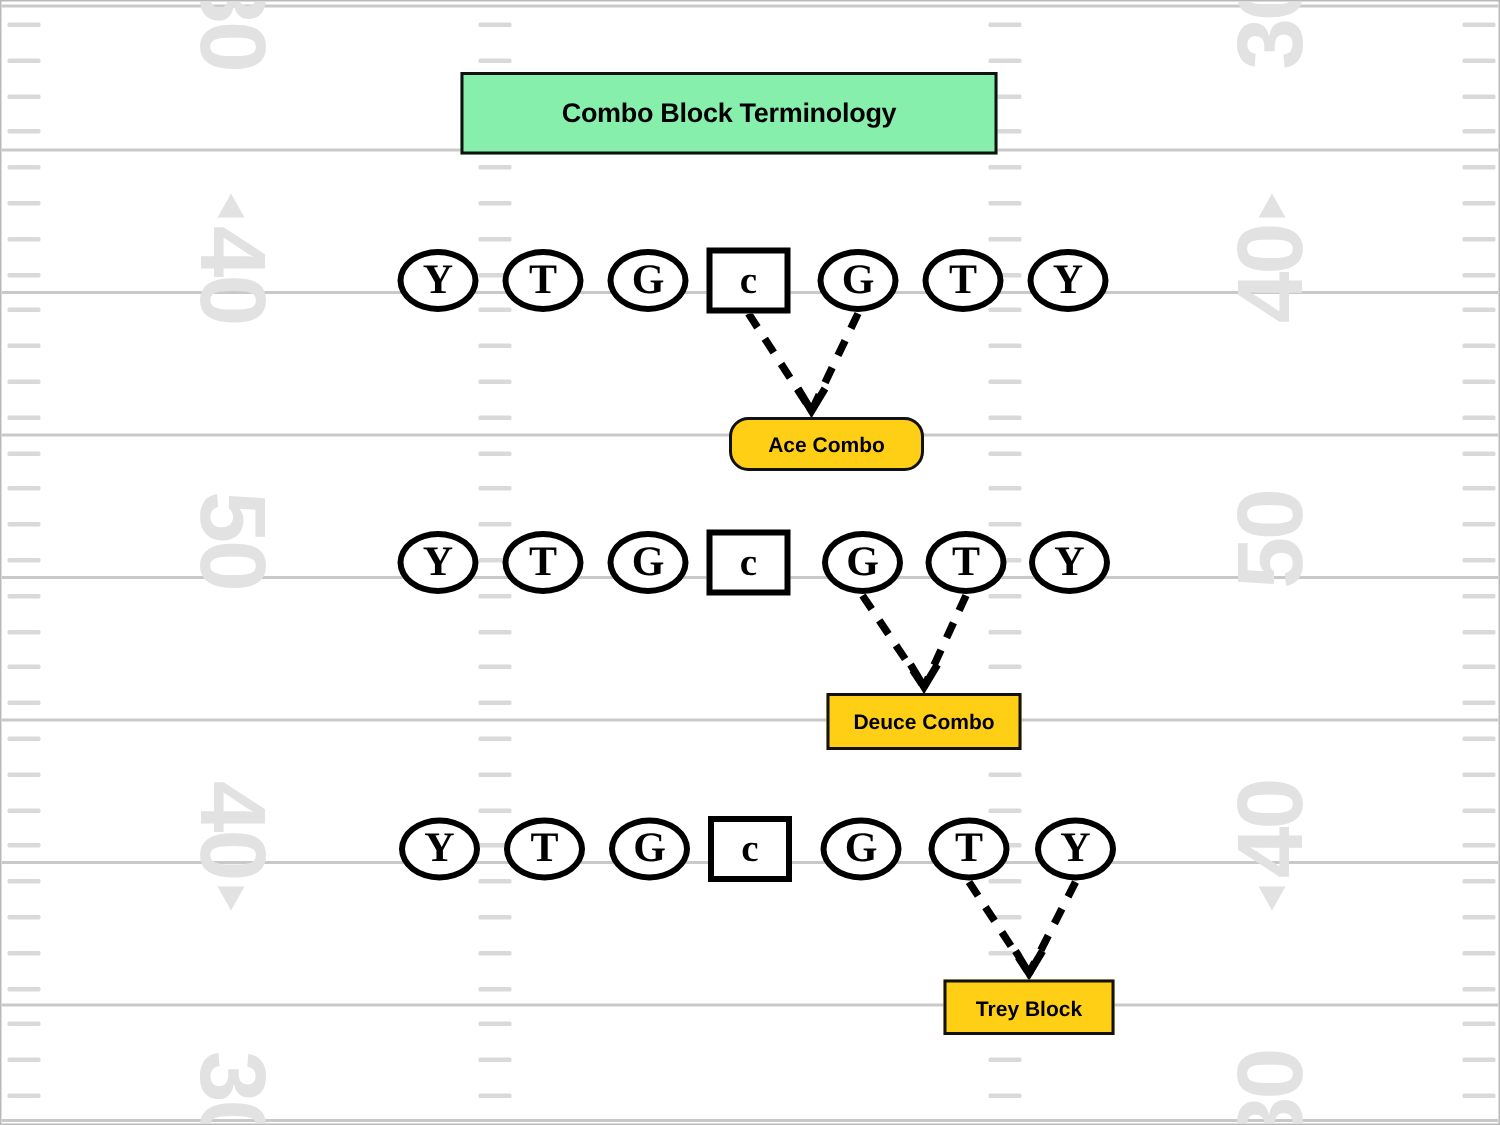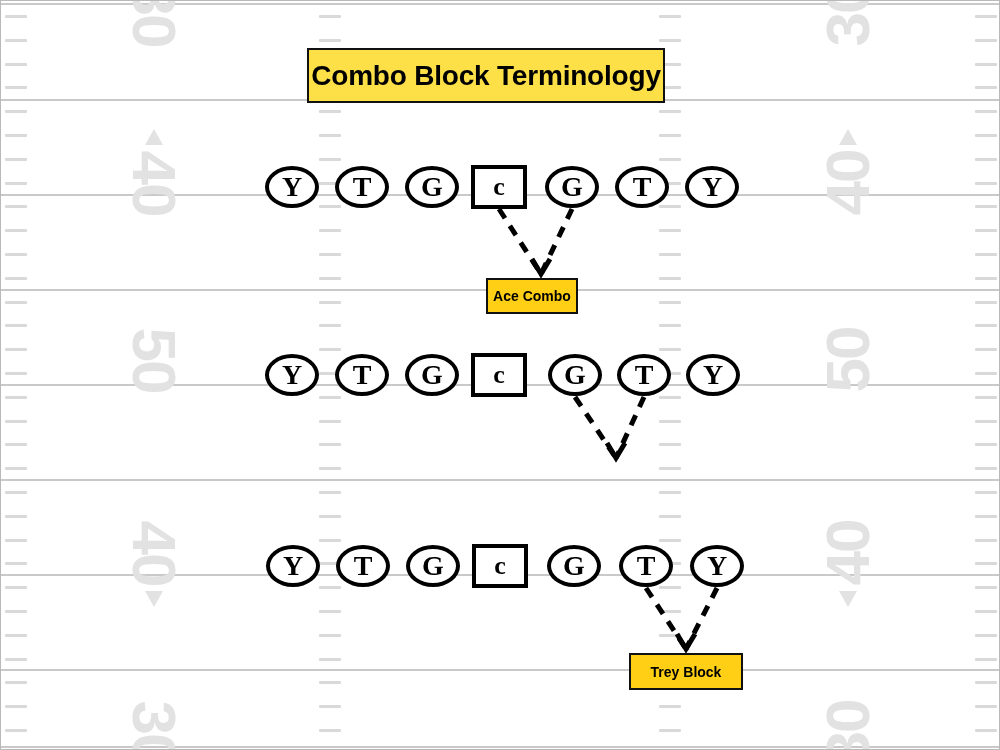--- a/index.html
+++ b/index.html
@@ -80,25 +80,25 @@
     inset: 0;
     width: 1000px;
     height: 750px;
     z-index: 1;
     pointer-events: none;
   }
 
   
   .title-box {
     position: absolute;
-    background: #fde047;
+    background: #86efac;
     border: 2px solid #111111;
     color: #000000;
     font-weight: 700;
-    font-size: 28px;
+    font-size: 18px;
     display: flex;
     align-items: center;
     justify-content: center;
     box-sizing: border-box;
     z-index: 4;
     letter-spacing: -0.2px;
   }
 
   
   .player {
@@ -319,28 +319,29 @@
 
   <div id="overlay">
     <div class="title-box" style="left:306px; top:47px; width:358px; height:55px;">Combo Block Terminology</div>
   <div class="player oval" style="left: 264px; top: 165px;">Y</div>
       <div class="player oval" style="left: 334px; top: 165px;">T</div>
       <div class="player oval" style="left: 404px; top: 165px;">G</div>
       <div class="player boxy" style="left: 470px; top: 164px;">c</div>
       <div class="player oval" style="left: 544px; top: 165px;">G</div>
       <div class="player oval" style="left: 614px; top: 165px;">T</div>
       <div class="player oval" style="left: 684px; top: 165px;">Y</div>
-      <div class="combo-label" style="left: 485px; top: 277px; width: 92px; height: 36px;">Ace Combo</div>
+      <div class="combo-label" style="left: 485px; top: 277px; width: 130px; height: 36px; border-radius: 13px;">Ace Combo</div>
       <div class="player oval" style="left: 264px; top: 353px;">Y</div>
       <div class="player oval" style="left: 334px; top: 353px;">T</div>
       <div class="player oval" style="left: 404px; top: 353px;">G</div>
       <div class="player boxy" style="left: 470px; top: 352px;">c</div>
       <div class="player oval" style="left: 547px; top: 353px;">G</div>
       <div class="player oval" style="left: 616px; top: 353px;">T</div>
       <div class="player oval" style="left: 685px; top: 353px;">Y</div>
+      <div class="combo-label" style="left: 550px; top: 461px; width: 130px; height: 38px;">Deuce Combo</div>
       <div class="player oval" style="left: 265px; top: 544px;">Y</div>
       <div class="player oval" style="left: 335px; top: 544px;">T</div>
       <div class="player oval" style="left: 405px; top: 544px;">G</div>
       <div class="player boxy" style="left: 471px; top: 543px;">c</div>
       <div class="player oval" style="left: 546px; top: 544px;">G</div>
       <div class="player oval" style="left: 618px; top: 544px;">T</div>
       <div class="player oval" style="left: 689px; top: 544px;">Y</div>
       <div class="combo-label" style="left: 628px; top: 652px; width: 114px; height: 37px;">Trey Block</div>
     </div>
 

